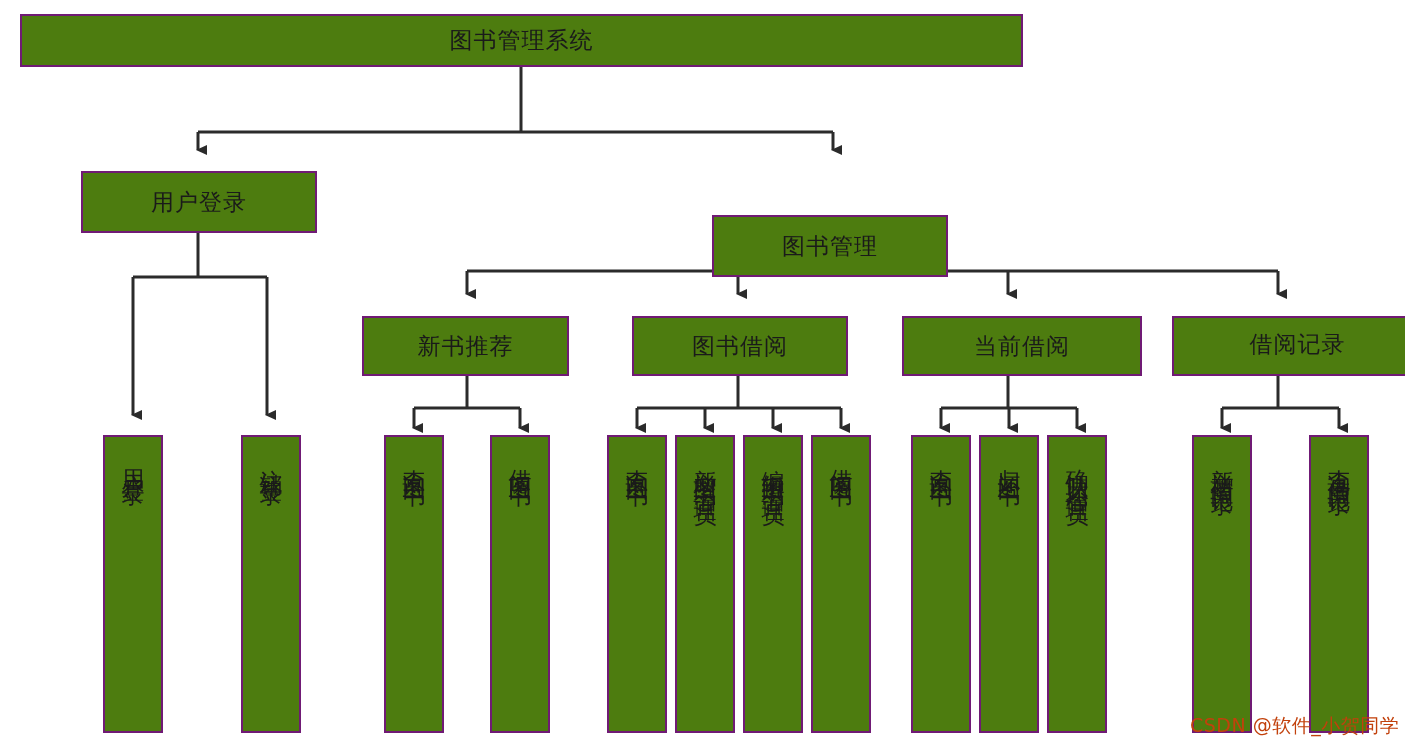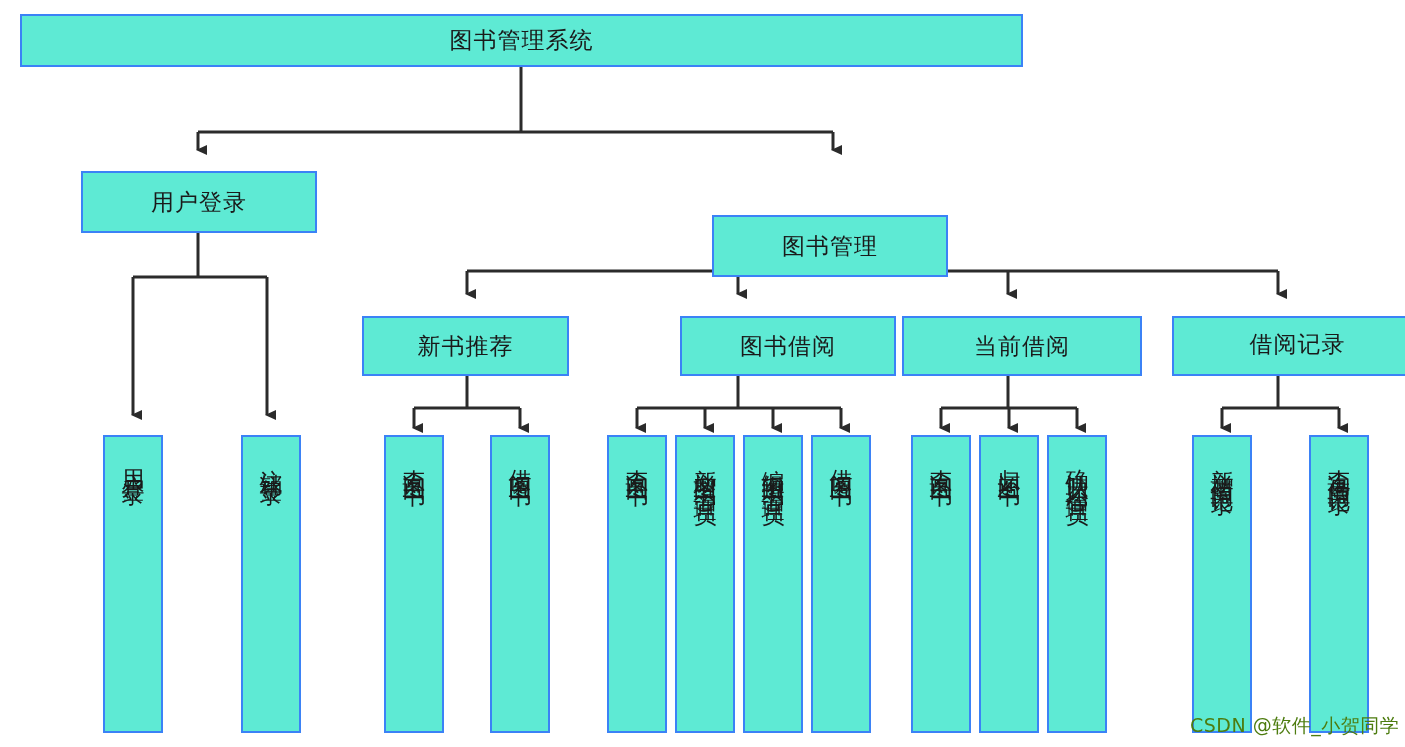--- a/index.html
+++ b/index.html
@@ -21,22 +21,22 @@
     position: absolute;
     left: 0;
     top: 0;
     width: 1405px;
     height: 747px;
     pointer-events: none;
   }
   .node {
     position: absolute;
     box-sizing: border-box;
-    background: #5eead4;
-    border: 2px solid #3b82f6;
+    background: #4d7c0f;
+    border: 2px solid #701a75;
     display: flex;
     align-items: center;
     justify-content: center;
     overflow: hidden;
   }
   .node .label {
     color: #1a1a1a;
     text-align: center;
     line-height: 1.0;
     white-space: nowrap;
@@ -52,21 +52,21 @@
   }
   .node.vert .label {
     writing-mode: vertical-rl;
     text-orientation: upright;
     font-size: 23px;
     letter-spacing: 5px;
     line-height: 1.0;
   }
   .watermark {
     position: absolute;
-    color: #4d7c0f;
+    color: #c2410c;
     font-size: 19px;
     white-space: nowrap;
     letter-spacing: 0.5px;
   }
 </style>
 </head>
 <body>
 
 <div id="canvas">
 
@@ -127,21 +127,21 @@
   <div class="node horiz" style="left:81px; top:171px; width:236px; height:62px;">
     <span class="label">用户登录</span>
   </div>
   <div class="node horiz" style="left:712px; top:171px; width:236px; height:62px;margin-top:44px;">
     <span class="label">图书管理</span>
   </div>
 
   <div class="node horiz" style="left:362px; top:316px; width:207px; height:60px;">
     <span class="label">新书推荐</span>
   </div>
-  <div class="node horiz" style="left:632px; top:316px; width:216px; height:60px;margin-left:48px;">
+  <div class="node horiz" style="left:632px; top:316px; width:216px; height:60px;">
     <span class="label">图书借阅</span>
   </div>
   <div class="node horiz" style="left:902px; top:316px; width:240px; height:60px;">
     <span class="label">当前借阅</span>
   </div>
   <div class="node horiz" style="left:1172px; top:316px; width:251px; height:60px;font-family:Liberation Mono, monospace;">
     <span class="label">借阅记录</span>
   </div>
 
   <div class="node vert" style="left:103px; top:435px; width:60px; height:298px;">

